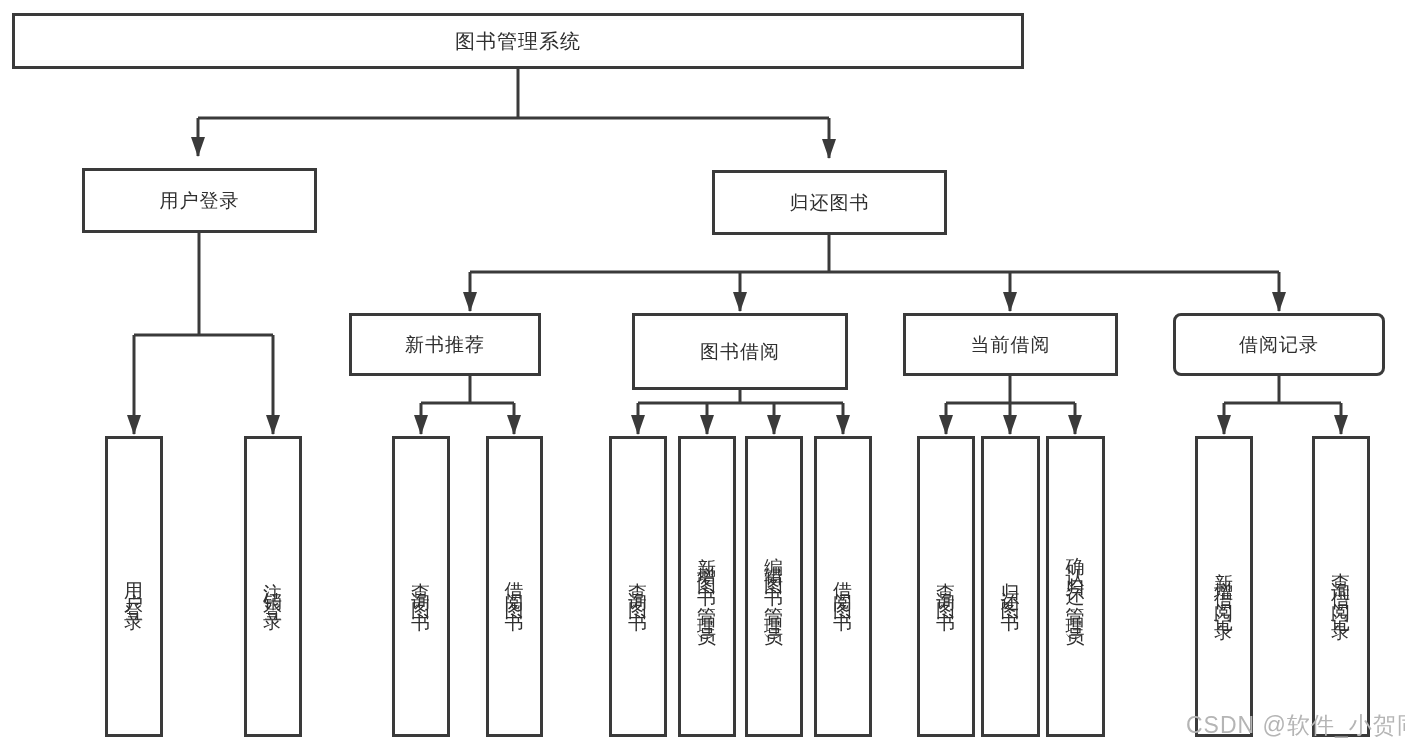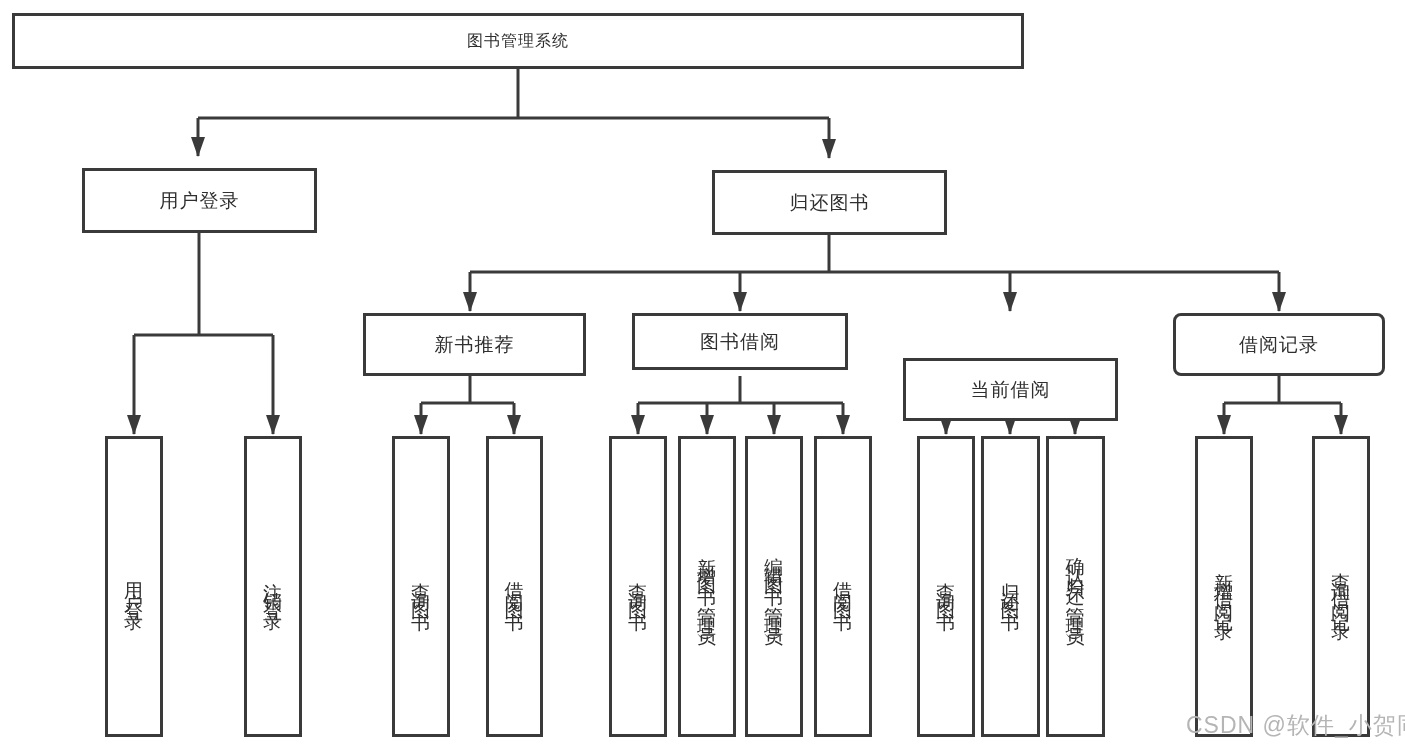--- a/index.html
+++ b/index.html
@@ -27,21 +27,21 @@
     box-sizing: border-box;
     background: #ffffff;
     border: 3px solid #3a3a3a;
     color: #2f2f2f;
     display: flex;
     align-items: center;
     justify-content: center;
     font-size: 19px;
     letter-spacing: 1px;
   }
-  .root  { font-size: 16px; }
+  .root  { font-size: 20px; }
   .leaf  { }
   .leaf span {
     writing-mode: vertical-rl;
     text-orientation: mixed;
     letter-spacing: 10px;
     line-height: 1;
     font-size: 19px;
   }
   .watermark {
     position: absolute;
@@ -107,23 +107,23 @@
       <path d="M1224,403 V434" marker-end="url(#arrow)"></path>
       <path d="M1341,403 V434" marker-end="url(#arrow)"></path>
     </g>
   </svg>
 
   <div class="node root" style="left:12px; top:13px; width:1012px; height:56px;">图书管理系统</div>
 
   <div class="node" style="left:82px; top:168px; width:235px; height:65px;">用户登录</div>
   <div class="node" style="left:712px; top:170px; width:235px; height:65px;">归还图书</div>
 
-  <div class="node" style="left:363px; top:313px; width:223px; height:63px;">新书推荐</div>
-  <div class="node" style="left:632px; top:313px; width:216px; height:57px;">图书借阅</div>
-  <div class="node" style="left:903px; top:313px; width:215px; height:63px;margin-top:45px;">当前借阅</div>
+  <div class="node" style="left:349px; top:313px; width:192px; height:63px;">新书推荐</div>
+  <div class="node" style="left:632px; top:313px; width:216px; height:77px;">图书借阅</div>
+  <div class="node" style="left:903px; top:313px; width:215px; height:63px;">当前借阅</div>
   <div class="node" style="left:1173px; top:313px; width:212px; height:63px;border-radius:8px;">借阅记录</div>
 
   <div class="node leaf" style="left:105px; top:436px; width:58px; height:301px;">
     <span>用户登录</span>
   </div>
   <div class="node leaf" style="left:244px; top:436px; width:58px; height:301px;">
     <span>注销登录</span>
   </div>
   <div class="node leaf" style="left:392px; top:436px; width:58px; height:301px;">
     <span>查询图书</span>

